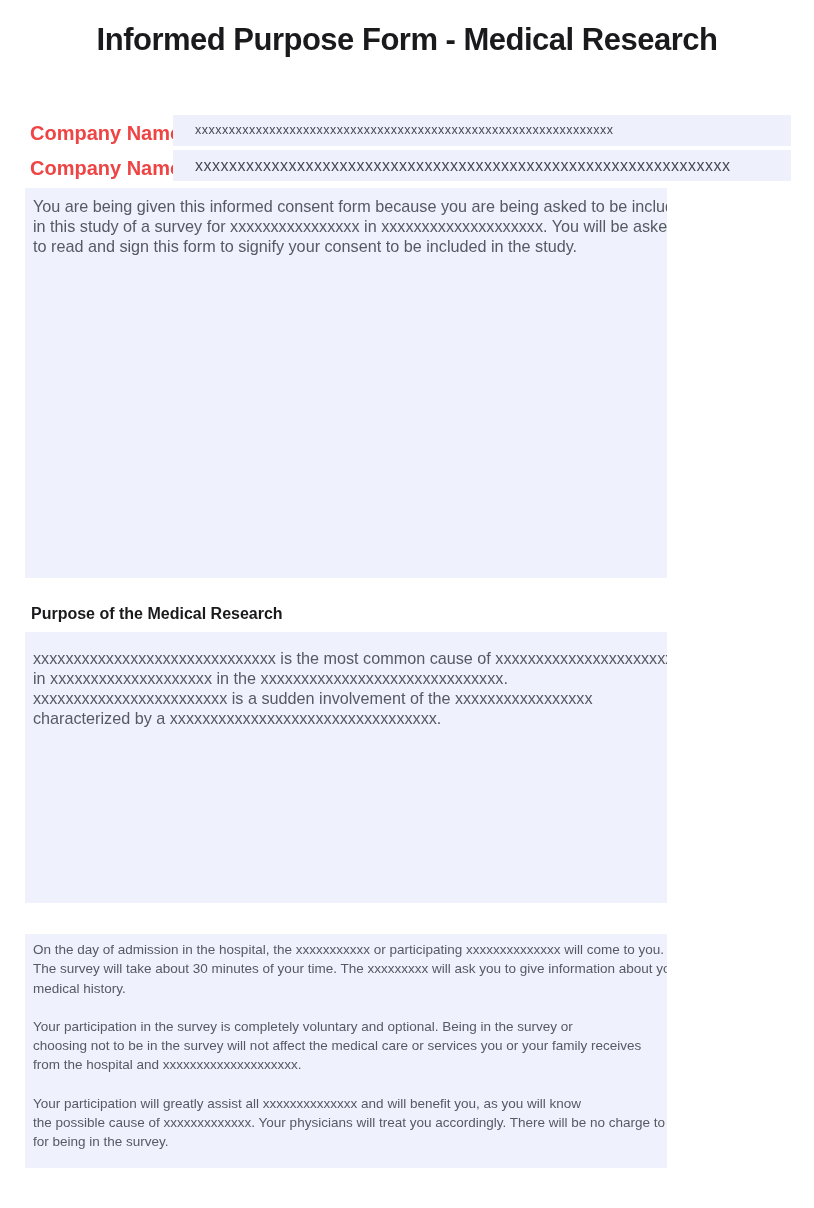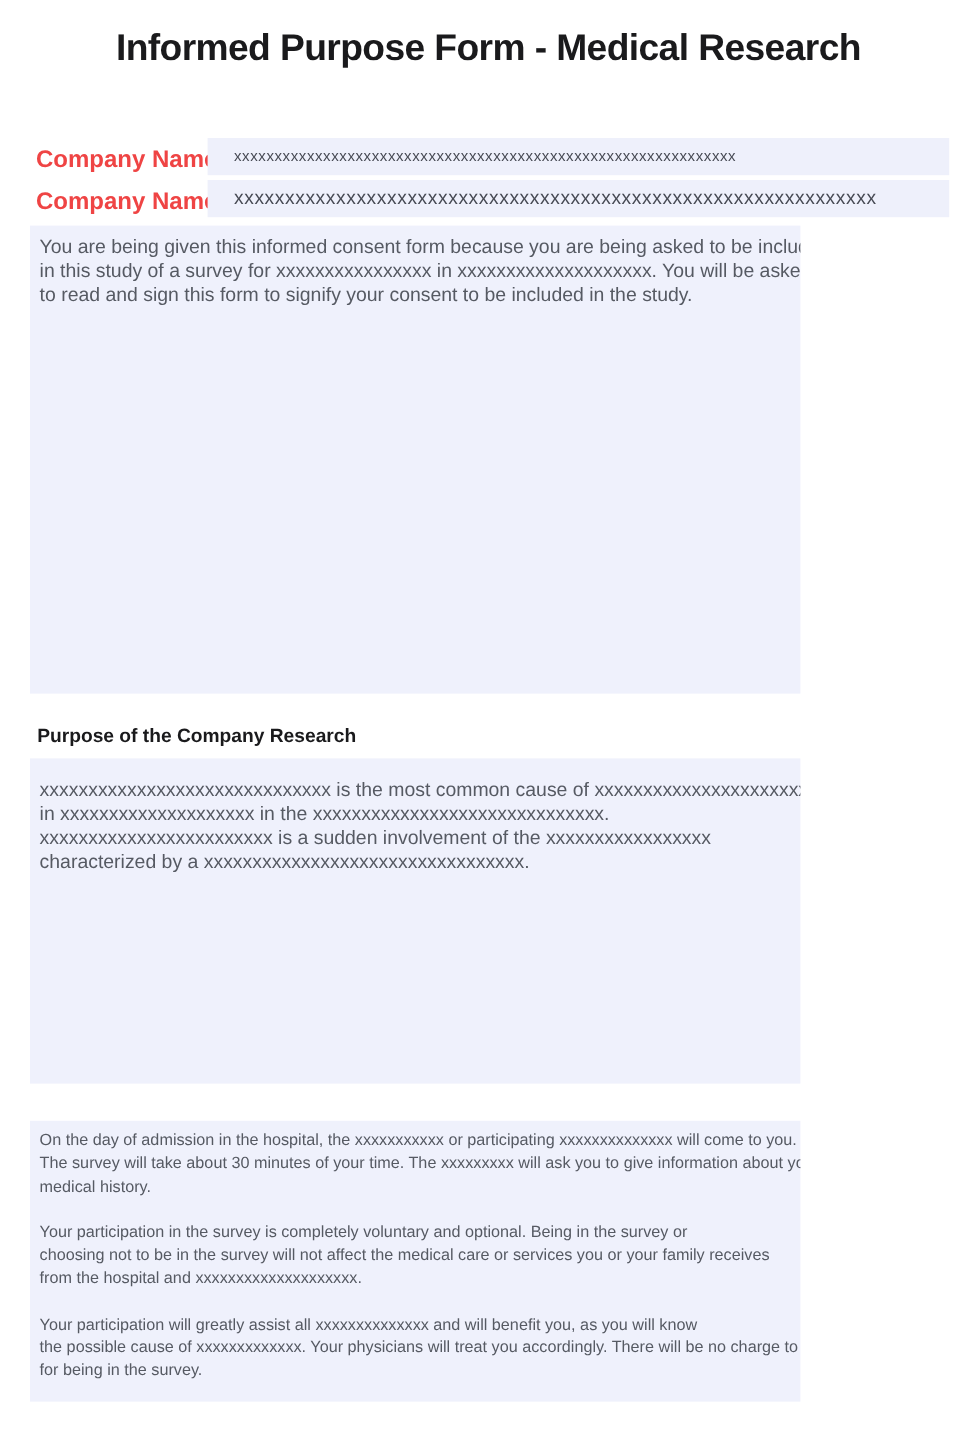--- a/index.html
+++ b/index.html
@@ -104,21 +104,21 @@
 
   <span class="field-label label-2">Company Name:</span>
   <div class="field field-2">xxxxxxxxxxxxxxxxxxxxxxxxxxxxxxxxxxxxxxxxxxxxxxxxxxxxxxxxxxxxxxx</div>
 
   <div class="block block-intro">
     <div class="para">You are being given this informed consent form because you are being asked to be included
 in this study of a survey for xxxxxxxxxxxxxxxx in xxxxxxxxxxxxxxxxxxxx. You will be asked
 to read and sign this form to signify your consent to be included in the study.</div>
   </div>
 
-  <h2 class="section-heading heading-purpose">Purpose of the Company Research</h2>
+  <h2 class="section-heading heading-purpose">Purpose of the Medical Research</h2>
   <div class="block block-purpose">
     <div class="para">xxxxxxxxxxxxxxxxxxxxxxxxxxxxxx is the most common cause of xxxxxxxxxxxxxxxxxxxxxx
 in xxxxxxxxxxxxxxxxxxxx in the xxxxxxxxxxxxxxxxxxxxxxxxxxxxxx.
 xxxxxxxxxxxxxxxxxxxxxxxx is a sudden involvement of the xxxxxxxxxxxxxxxxx
 characterized by a xxxxxxxxxxxxxxxxxxxxxxxxxxxxxxxxx.</div>
   </div>
 
   <h2 class="section-heading heading-procedure">Procedure</h2>
   <div class="block block-procedure">
     <div class="para">On the day of admission in the hospital, the xxxxxxxxxxx or participating xxxxxxxxxxxxxx will come to you.

